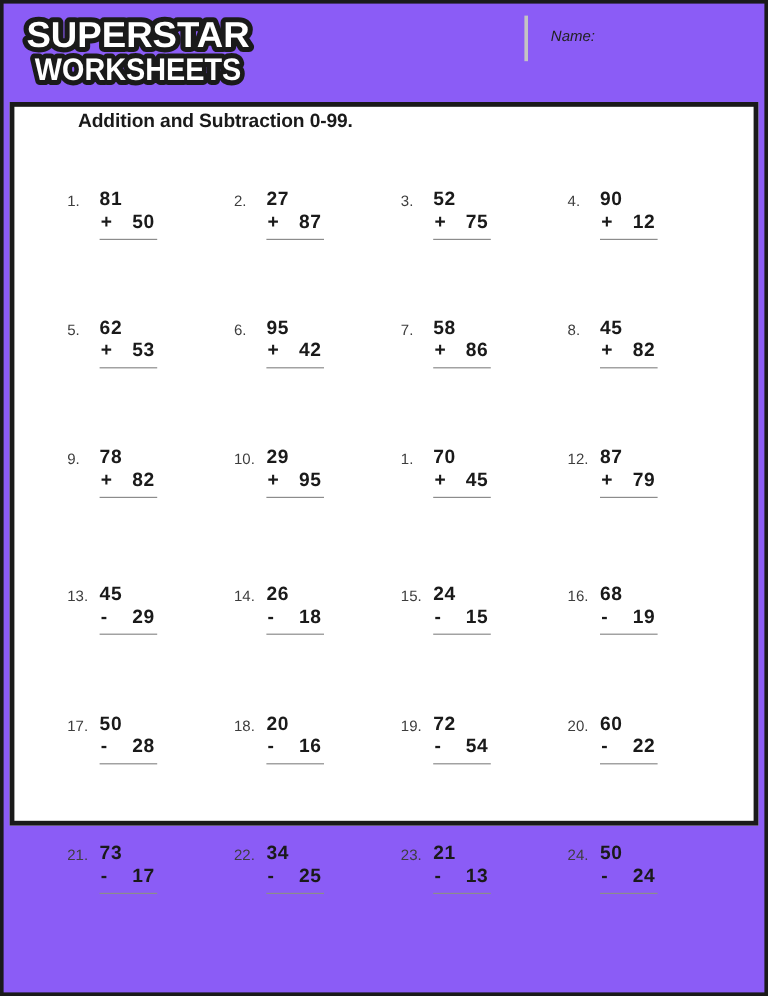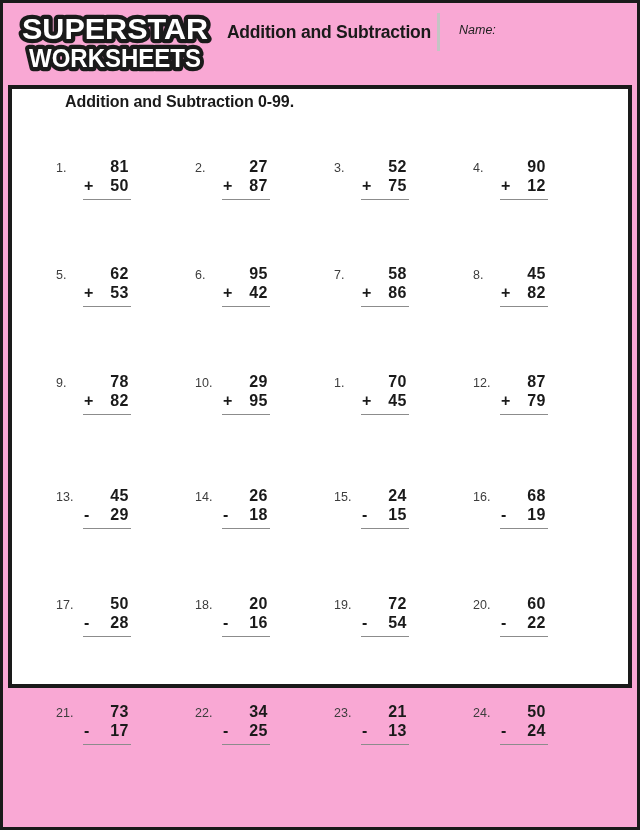--- a/index.html
+++ b/index.html
@@ -1,17 +1,17 @@
 <!DOCTYPE html>
 <html style="--ink: #1a1a1a; --label: #3d3d3d; --rule: #8c8c8c; --divider: #c4c4c4;"><head>
 <meta charset="utf-8">
 <style>
   html,body{margin:0;padding:0;background:#fff;}
   .page{
-    position:relative;width:640px;height:830px;background:#f9a8d4;
+    position:relative;width:640px;height:830px;background:#8b5cf6;
     font-family:"Liberation Sans",sans-serif;color:var(--ink,#1a1a1a);
     overflow:hidden;box-sizing:border-box;
   }
   .outer-frame{
     position:absolute;inset:0;border:3px solid var(--ink,#1a1a1a);
     pointer-events:none;box-sizing:border-box;
   }
   
   .header{position:absolute;left:0;top:0;width:640px;height:85px;}
   .logo{position:absolute;left:14px;top:7px;width:202px;height:72px;}
@@ -49,21 +49,21 @@
     display:grid;grid-template-columns:139px 139px 139px 140px;
     grid-template-rows:107px 108px 114px 108px 108px 100px;
   }
   .problem{display:flex;align-items:flex-start;}
   .p-num{
     width:27px;flex:0 0 27px;padding-top:3px;font-size:12.5px;
     color:var(--label,#3d3d3d);
   }
   .p-stack{width:46px;display:flex;flex-direction:column;}
   .p-top{
-    font-size:16px;font-weight:bold;line-height:18px;text-align:right;
+    font-size:16px;font-weight:bold;line-height:18px;text-align:left;
     letter-spacing:0.5px;
   }
   .p-second{
     display:flex;justify-content:space-between;align-items:baseline;
     font-size:16px;font-weight:bold;line-height:19px;letter-spacing:0.5px;
   }
   .p-op{padding-left:1px;}
   .p-rule{
     display:block;height:0;border-top:1.8px solid var(--rule,#8c8c8c);
     width:48px;margin-top:4px;align-self:flex-end;margin-right:-2px;
@@ -75,21 +75,20 @@
 <div class="page">
   <div class="outer-frame"></div>
 
   <header class="header">
     <svg class="logo" viewBox="0 0 202 72" aria-hidden="true">
       <text class="logo-l1" x="101" y="32" textLength="186" lengthAdjust="spacingAndGlyphs">SUPERSTAR</text>
       <text class="logo-l2" x="101" y="60" textLength="172" lengthAdjust="spacingAndGlyphs">WORKSHEETS</text>
     </svg>
 
     <div class="title">
-      <div>Addition and Subtraction</div>
     </div>
 
     <div class="divider"></div>
     <div class="name-label">Name:</div>
   </header>
 
   <main class="sheet">
     <h1 class="heading">Addition and Subtraction 0-99.</h1>
     <div class="problems">
   <div class="problem">

